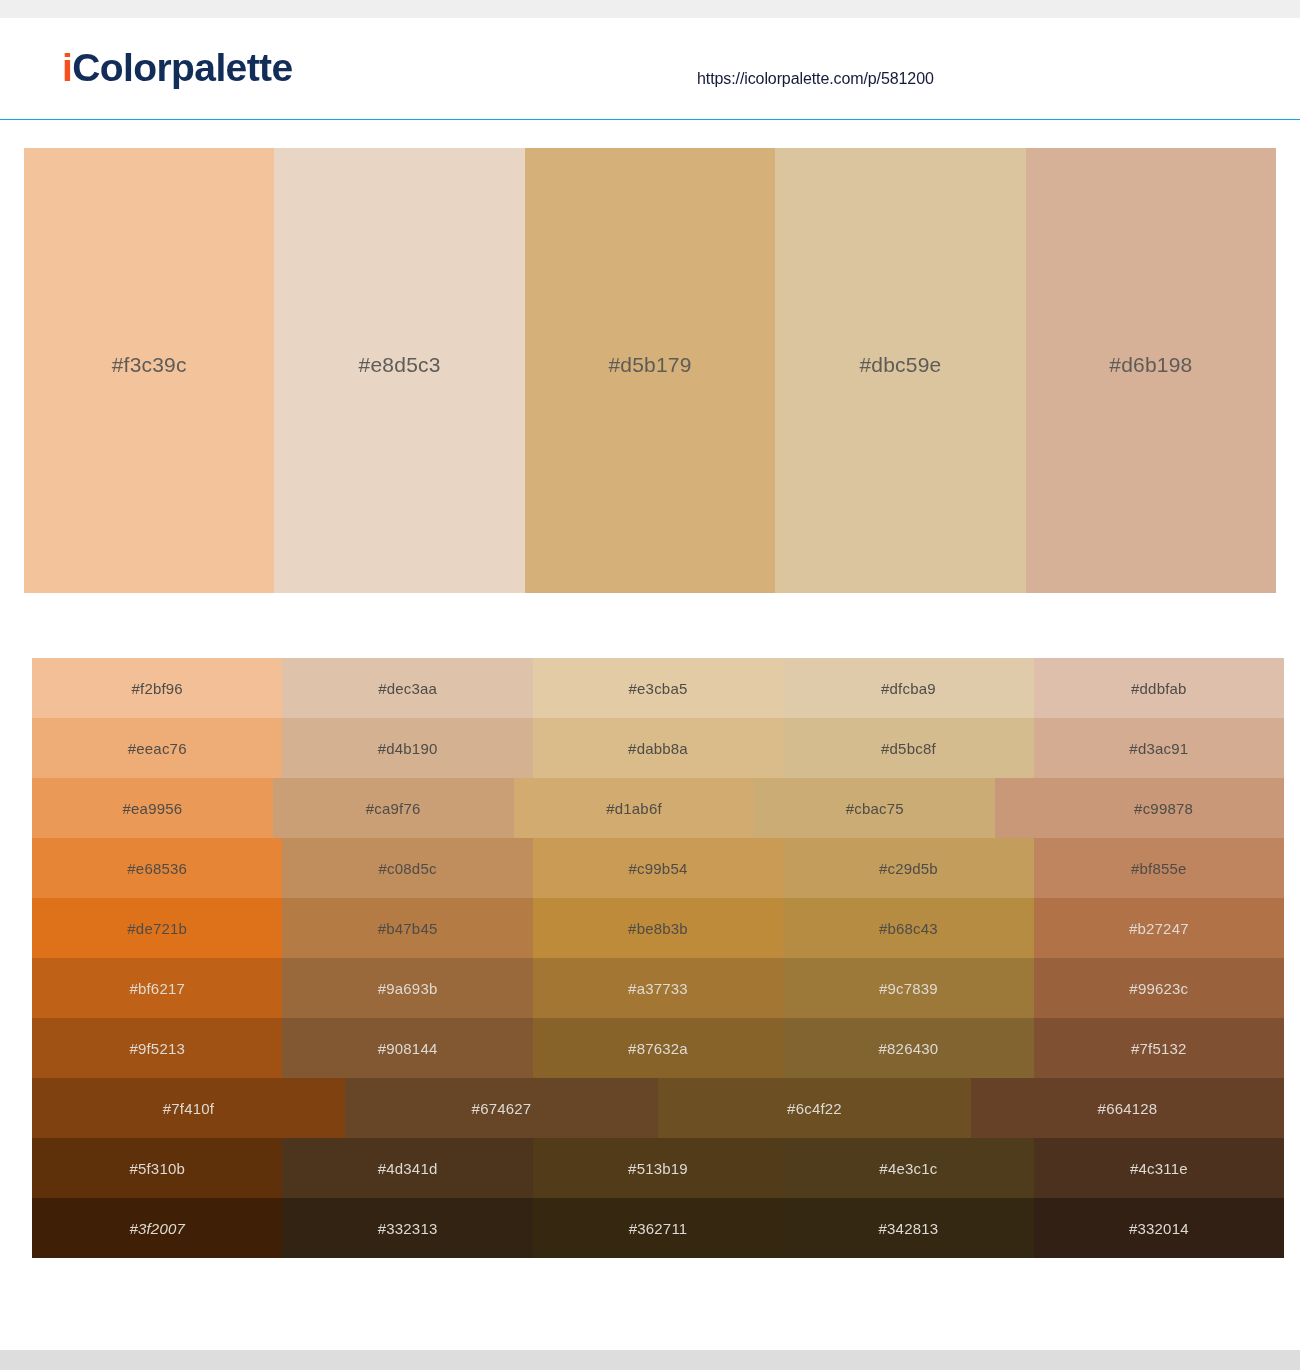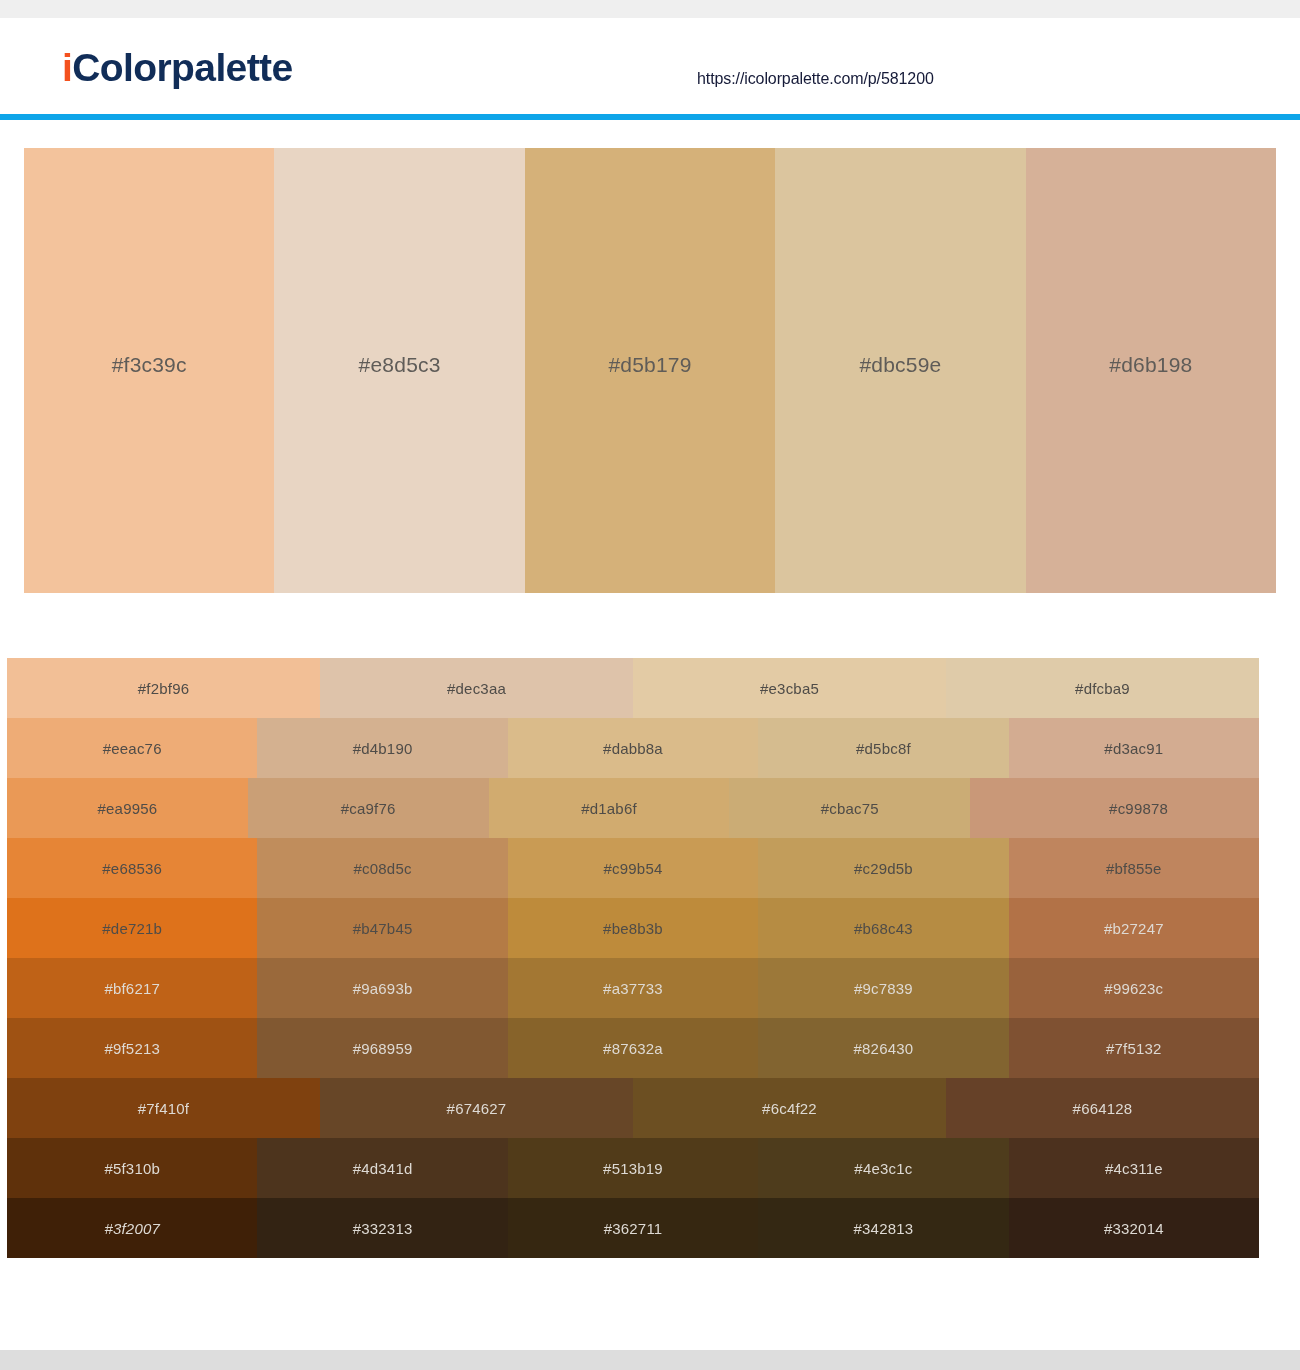--- a/index.html
+++ b/index.html
@@ -20,21 +20,21 @@
     width: 1300px;
     height: 18px;
     background: #efefef;
   }
   #header {
     position: absolute;
     top: 18px; left: 0;
     width: 1300px;
     height: 102px;
     background: #ffffff;
-    border-bottom: 6px solid #0ea5e9;
+    border-bottom: 1px solid #0ea5e9;
     box-sizing: border-box;
   }
   #logo {
     position: absolute;
     left: 62px;
     top: 30px;
     font-size: 39px;
     font-weight: bold;
     letter-spacing: -0.6px;
     white-space: nowrap;
@@ -71,21 +71,21 @@
   .main-swatch .label {
     font-size: 21px;
     color: #5f5c58;
     letter-spacing: 0.2px;
     transform: translateY(-6px);
   }
 
   
   #shades {
     position: absolute;
-    left: 7px;
+    left: 32px;
     top: 658px;
     width: 1252px;
     height: 600px;
     display: flex;
     flex-direction: column;
   }
   .shade-row {
     flex: 1 1 0;
     display: flex;
   }
@@ -148,20 +148,23 @@
       </div>
       <div class="shade-cell" style="background: rgb(222, 195, 170);">
         <span class="label dark">#dec3aa</span>
       </div>
       <div class="shade-cell" style="background: rgb(227, 203, 165);">
         <span class="label dark">#e3cba5</span>
       </div>
       <div class="shade-cell" style="background: rgb(223, 203, 169);">
         <span class="label dark">#dfcba9</span>
       </div>
+      <div class="shade-cell" style="background: rgb(221, 191, 171);">
+        <span class="label dark">#ddbfab</span>
+      </div>
     </div>
     <div class="shade-row">
       <div class="shade-cell" style="background: rgb(238, 172, 118);">
         <span class="label dark">#eeac76</span>
       </div>
       <div class="shade-cell" style="background: rgb(212, 177, 144);">
         <span class="label dark">#d4b190</span>
       </div>
       <div class="shade-cell" style="background: rgb(218, 187, 138);">
         <span class="label dark">#dabb8a</span>
@@ -239,21 +242,21 @@
       </div>
       <div class="shade-cell" style="background: rgb(153, 98, 60);">
         <span class="label light">#99623c</span>
       </div>
     </div>
     <div class="shade-row">
       <div class="shade-cell" style="background: rgb(159, 82, 19);">
         <span class="label light">#9f5213</span>
       </div>
       <div class="shade-cell" style="background: rgb(129, 88, 49);">
-        <span class="label light">#968959</span>
+        <span class="label light">#908144</span>
       </div>
       <div class="shade-cell" style="background: rgb(135, 99, 42);">
         <span class="label light">#87632a</span>
       </div>
       <div class="shade-cell" style="background: rgb(130, 100, 48);">
         <span class="label light">#826430</span>
       </div>
       <div class="shade-cell" style="background: rgb(127, 81, 50);">
         <span class="label light">#7f5132</span>
       </div>

